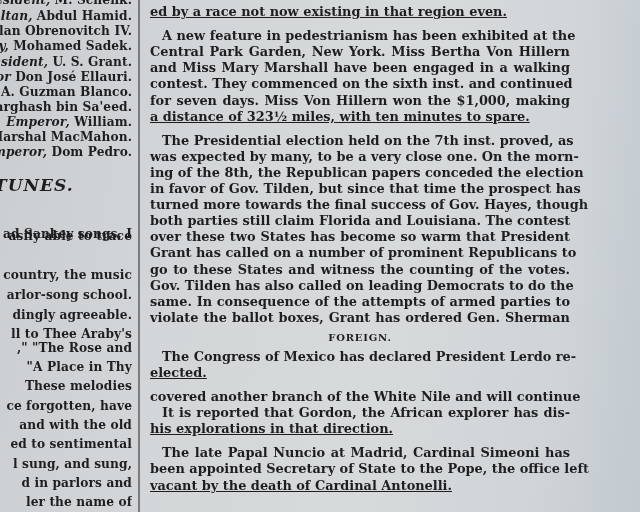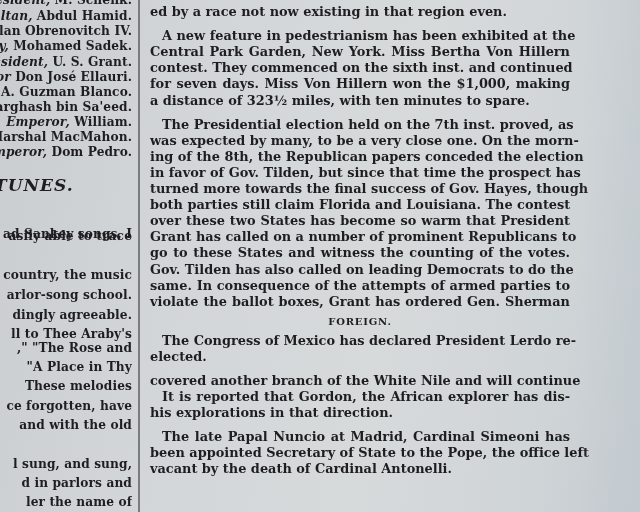--- a/index.html
+++ b/index.html
@@ -72,20 +72,21 @@
     margin: 0;
   }
   .para .ln {
     display: block;
     white-space: nowrap;
     text-align-last: justify;
     text-align: justify;
   }
   .para .ln.last {
     text-align-last: left;
+    text-decoration: underline;
   }
   .para .ln.indent {
     padding-left: 12px;
   }
   .gap {
     height: 8px;
   }
   .heading-foreign {
     text-align: center;
     font-size: 10px;
@@ -126,37 +127,39 @@
     <div class="left-line" style="top:230px">asily able to trace</div>
     <div class="left-line" style="top:269px">country, the music</div>
     <div class="left-line" style="top:289px">arlor-song school.</div>
     <div class="left-line" style="top:328px">ll to Thee Araby's</div>
     <div class="left-line" style="top:309px">dingly agreeable.</div>
     <div class="left-line" style="top:342px">," "The Rose and</div>
     <div class="left-line" style="top:361px">"A Place in Thy</div>
     <div class="left-line" style="top:380px">These melodies</div>
     <div class="left-line" style="top:400px">ce forgotten, have</div>
     <div class="left-line" style="top:419px">and with the old</div>
+    <div class="left-line" style="top:438px">ed to sentimental</div>
     <div class="left-line" style="top:458px">l sung, and sung,</div>
     <div class="left-line" style="top:477px">d in parlors and</div>
     <div class="left-line" style="top:496px">ler the name of</div>
   </div>
 
   <div class="col-divider"></div>
 
   <div class="col-main">
     <p class="para">
       <span class="ln">tions that credit the construction of these mounds</span>
       <span class="ln last">ed by a race not now existing in that region even.</span>
     </p>
     <div class="gap"></div>
 
     <p class="para">
       <span class="ln indent">A new feature in pedestrianism has been exhibited at the</span>
       <span class="ln">Central Park Garden, New York. Miss Bertha Von Hillern</span>
+      <span class="ln">and Miss Mary Marshall have been engaged in a walking</span>
       <span class="ln">contest. They commenced on the sixth inst. and continued</span>
       <span class="ln">for seven days. Miss Von Hillern won the $1,000, making</span>
       <span class="ln last">a distance of 323½ miles, with ten minutes to spare.</span>
     </p>
     <div class="gap"></div>
 
     <p class="para">
       <span class="ln indent">The Presidential election held on the 7th inst. proved, as</span>
       <span class="ln">was expected by many, to be a very close one. On the morn-</span>
       <span class="ln">ing of the 8th, the Republican papers conceded the election</span>

